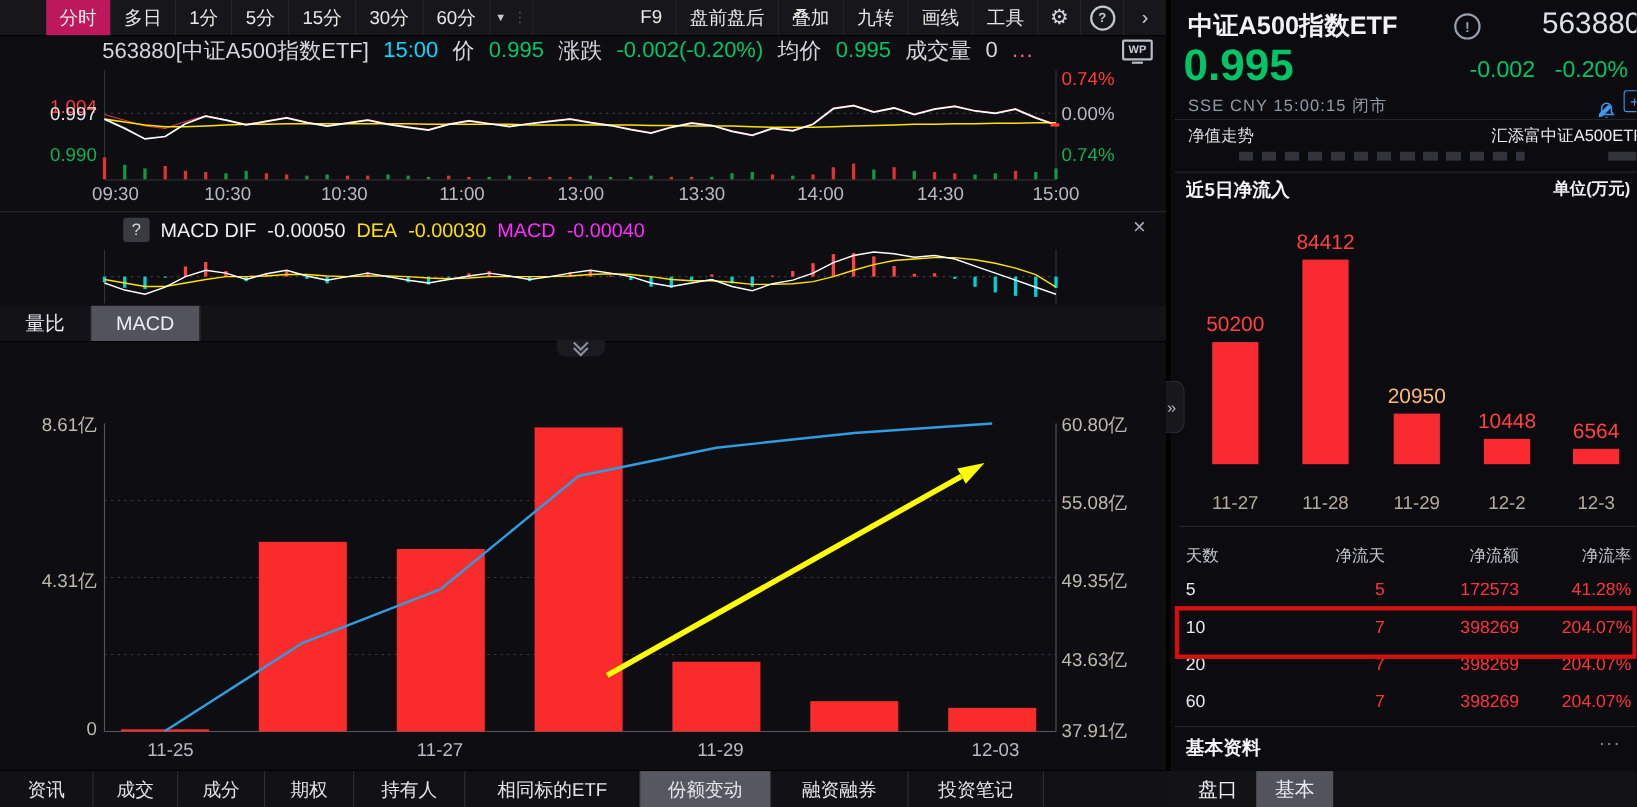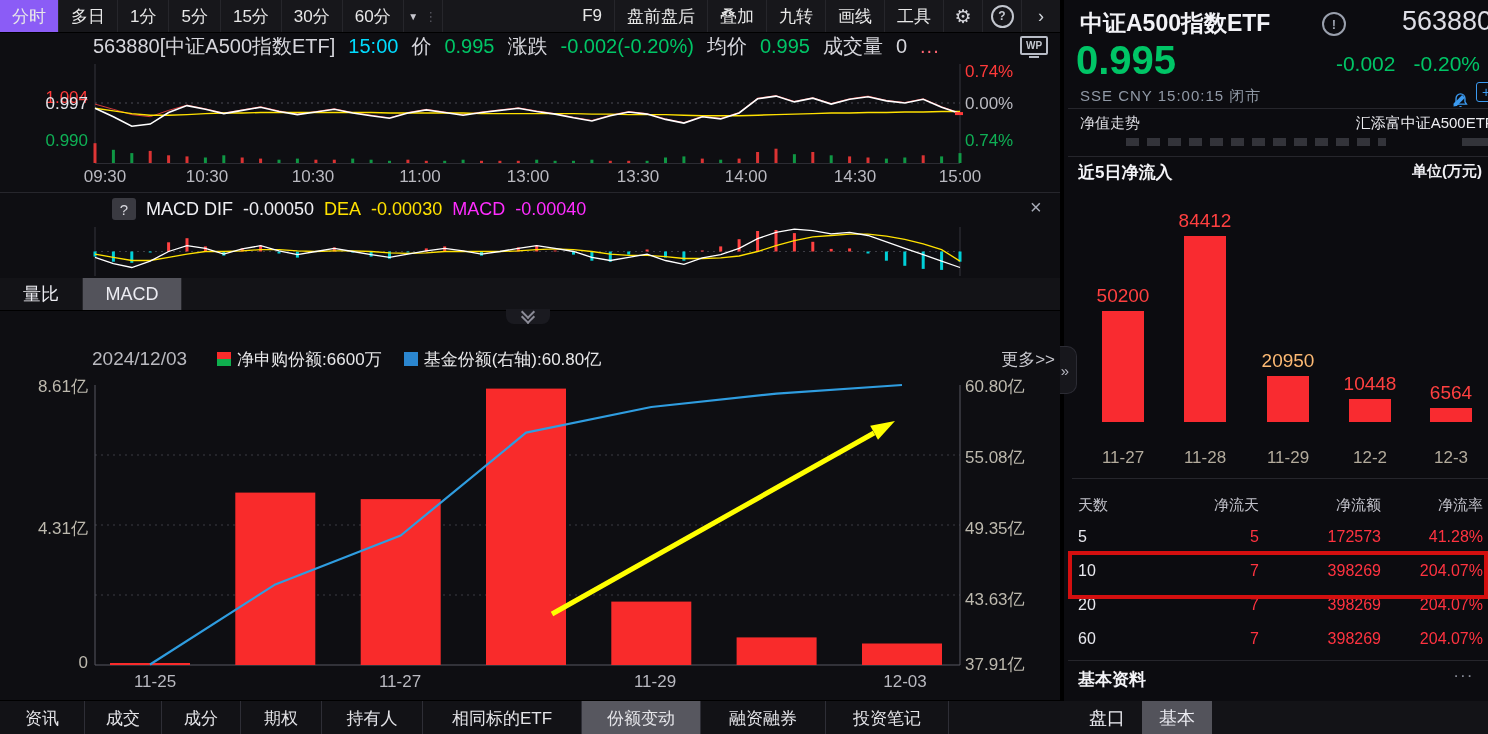--- a/index.html
+++ b/index.html
@@ -8,21 +8,21 @@
        -webkit-font-smoothing:antialiased;}
   .abs{position:absolute;}
 
   
   .left{position:absolute;left:0;top:0;width:1060px;height:734px;background:#0e0e12;}
 
   .toolbar{position:absolute;left:0;top:0;width:1060px;height:32px;background:#17171b;
            border-bottom:1px solid #000;display:flex;align-items:stretch;font-size:17px;color:#e8e8e8;}
   .tb-btn{display:flex;align-items:center;justify-content:center;padding:0 12px;
           border-right:1px solid #26262b;cursor:pointer;white-space:nowrap;}
-  .tb-btn.sel{background:#8b5cf6;}
+  .tb-btn.sel{background:#be185d;margin-left:42px;}
   .tb-spacer{flex:1;}
   .tb-ico{display:flex;align-items:center;justify-content:center;width:38px;border-right:1px solid #26262b;}
   .drop-ico{font-size:10px;color:#c8c8d0;}
   .dots{color:#55555e;font-size:13px;margin-left:6px;}
   .circle-ico{width:19px;height:19px;border:2px solid #c3c7cf;border-radius:50%;
               display:flex;align-items:center;justify-content:center;font-size:12px;font-weight:bold;color:#c3c7cf;}
   .gear{font-size:19px;color:#d4d4da;}
   .chev-r{font-size:18px;color:#d0d4da;}
 
   .quote-bar{position:absolute;left:0;top:33px;width:1060px;height:26px;display:flex;
@@ -324,28 +324,20 @@
 
     <div class="sub-tabs">
       <div class="st">量比</div>
       <div class="st sel">MACD</div>
     </div>
     <div class="collapse-handle">
       <div class="chev-dn"></div>
       <div class="chev-dn"></div>
     </div>
 
-    <div class="flow-head">
-      <span class="fh-date">2024/12/03</span>
-      <span class="sq sq-rg" style="margin-left:0;"></span>
-      <span><span>净申购份额:</span><span>6600万</span></span>
-      <span class="sq sq-b"></span>
-      <span><span>基金份额(右轴):</span><span>60.80亿</span></span>
-      <span class="fh-more">更多&gt;&gt;</span>
-    </div>
     <svg id="flowSvg" style="top:376px;" width="1060" height="300">
         <line x1="95" y1="79" x2="960" y2="79" stroke="#3a3a42" stroke-dasharray="2 4"></line>
         <line x1="95" y1="149" x2="960" y2="149" stroke="#3a3a42" stroke-dasharray="2 4"></line>
         <line x1="95" y1="219" x2="960" y2="219" stroke="#3a3a42" stroke-dasharray="2 4"></line>
         <line x1="95" y1="9" x2="95" y2="289" stroke="#565660"></line>
         <line x1="960" y1="9" x2="960" y2="289" stroke="#565660"></line>
         <line x1="95" y1="289" x2="960" y2="289" stroke="#565660"></line>
         <rect x="110.0" y="287.0" width="80" height="2.0" fill="#f92b2b"></rect>
         <rect x="235.3" y="116.6" width="80" height="172.4" fill="#f92b2b"></rect>
         <rect x="360.7" y="123.1" width="80" height="165.9" fill="#f92b2b"></rect>

